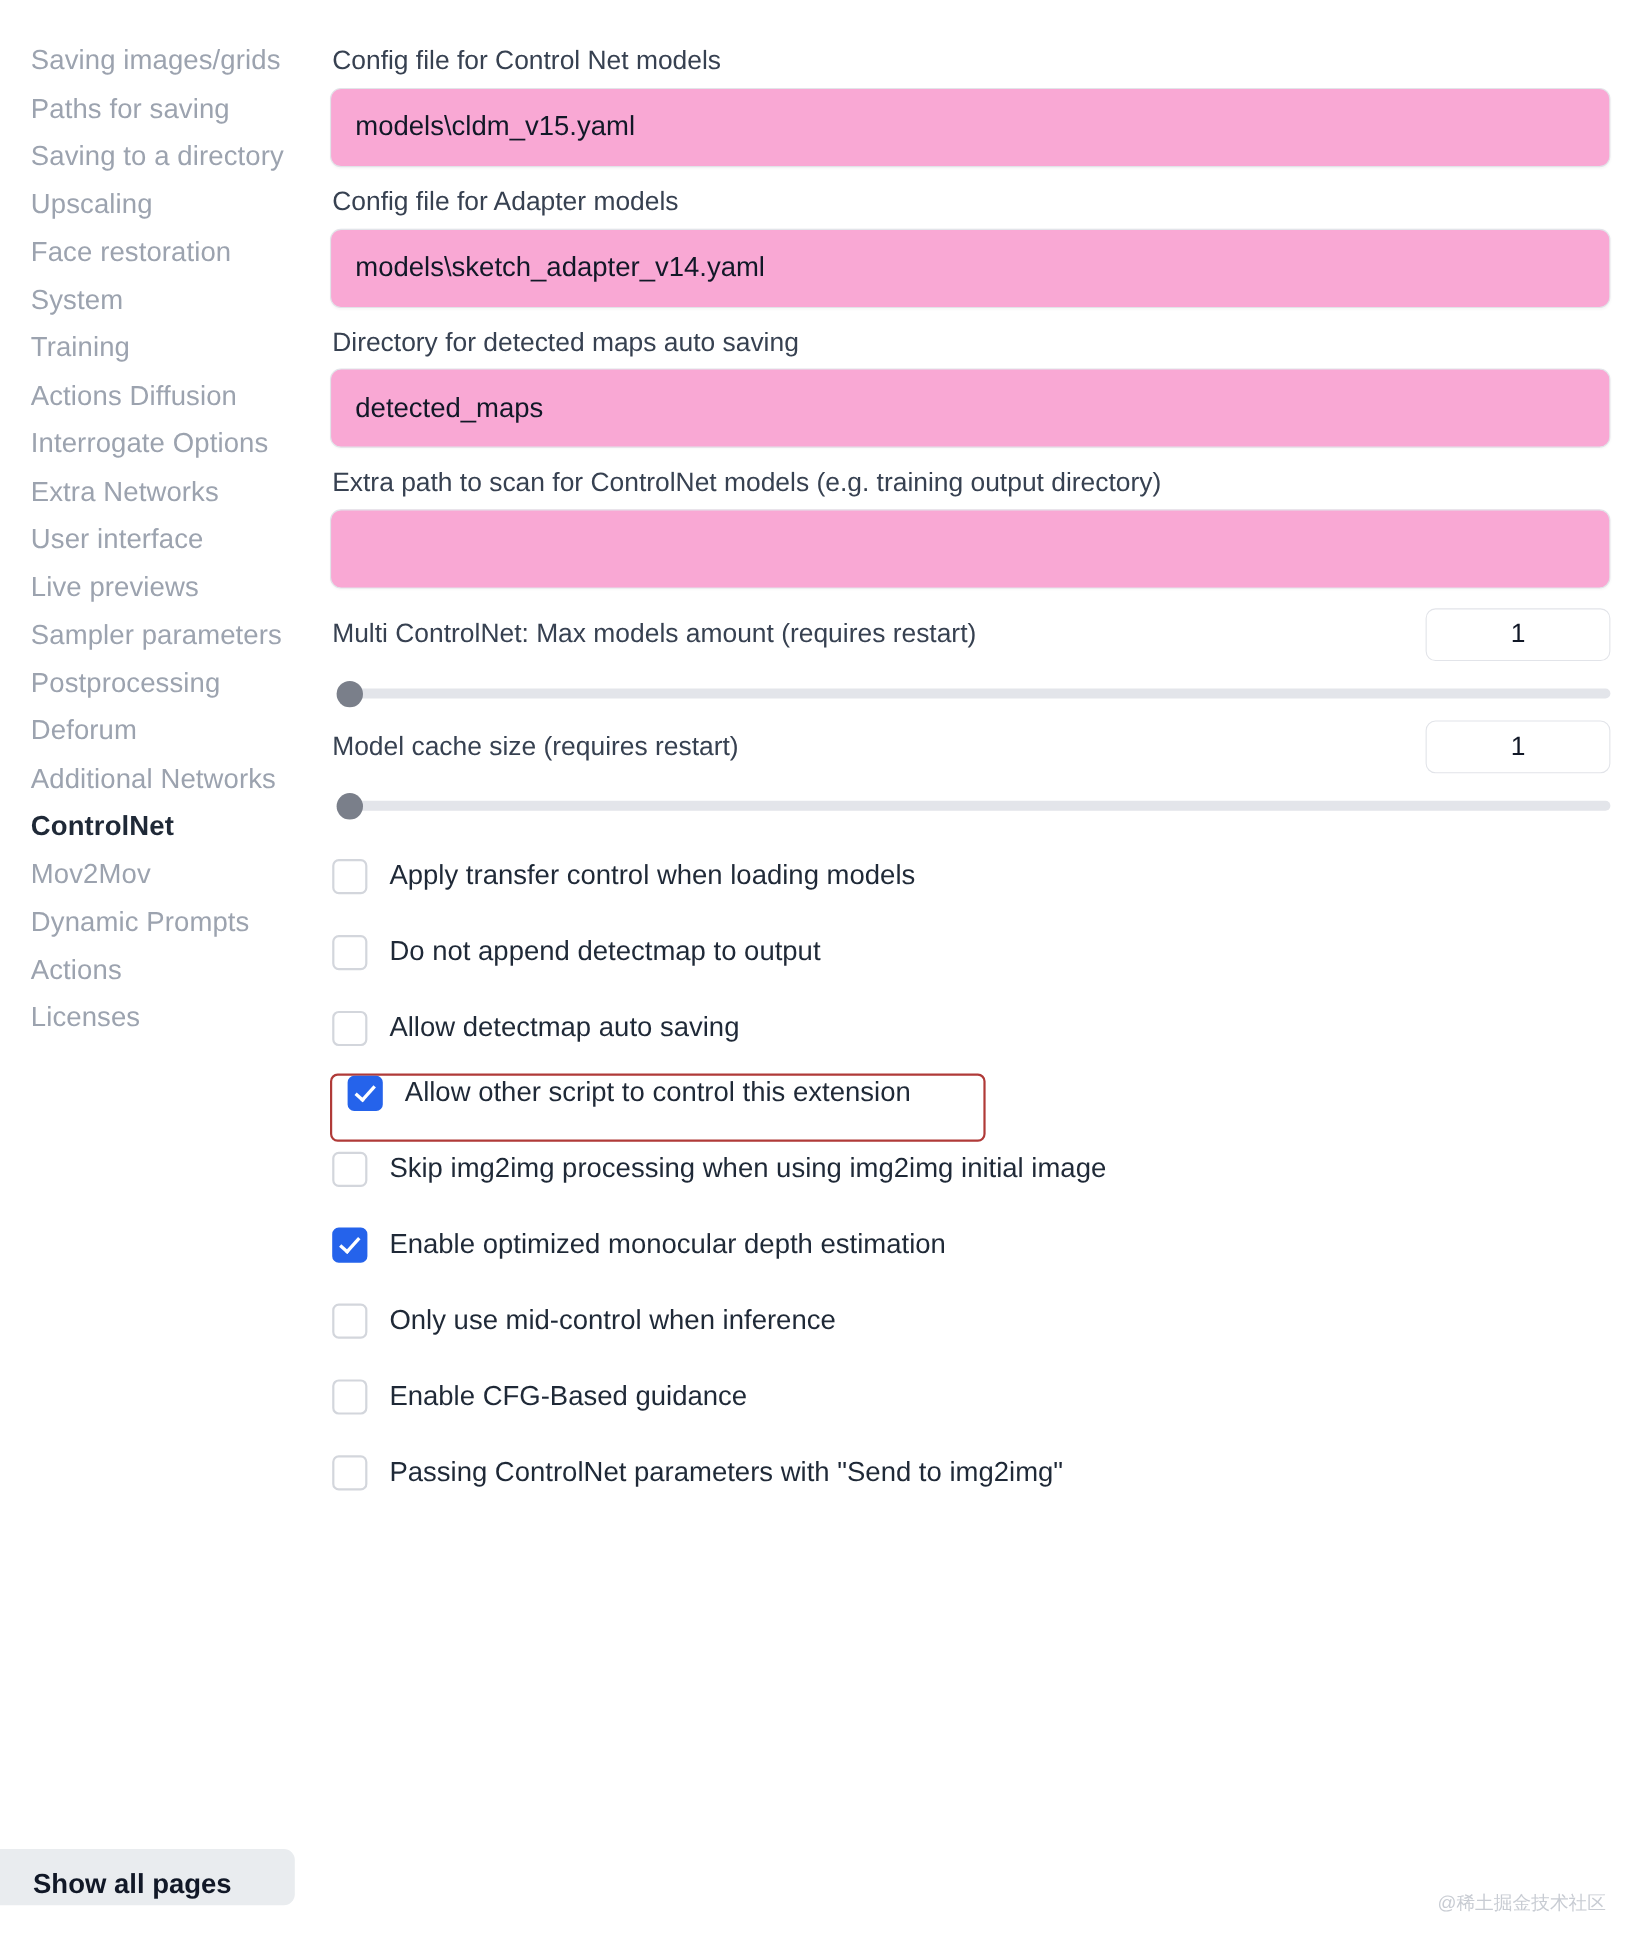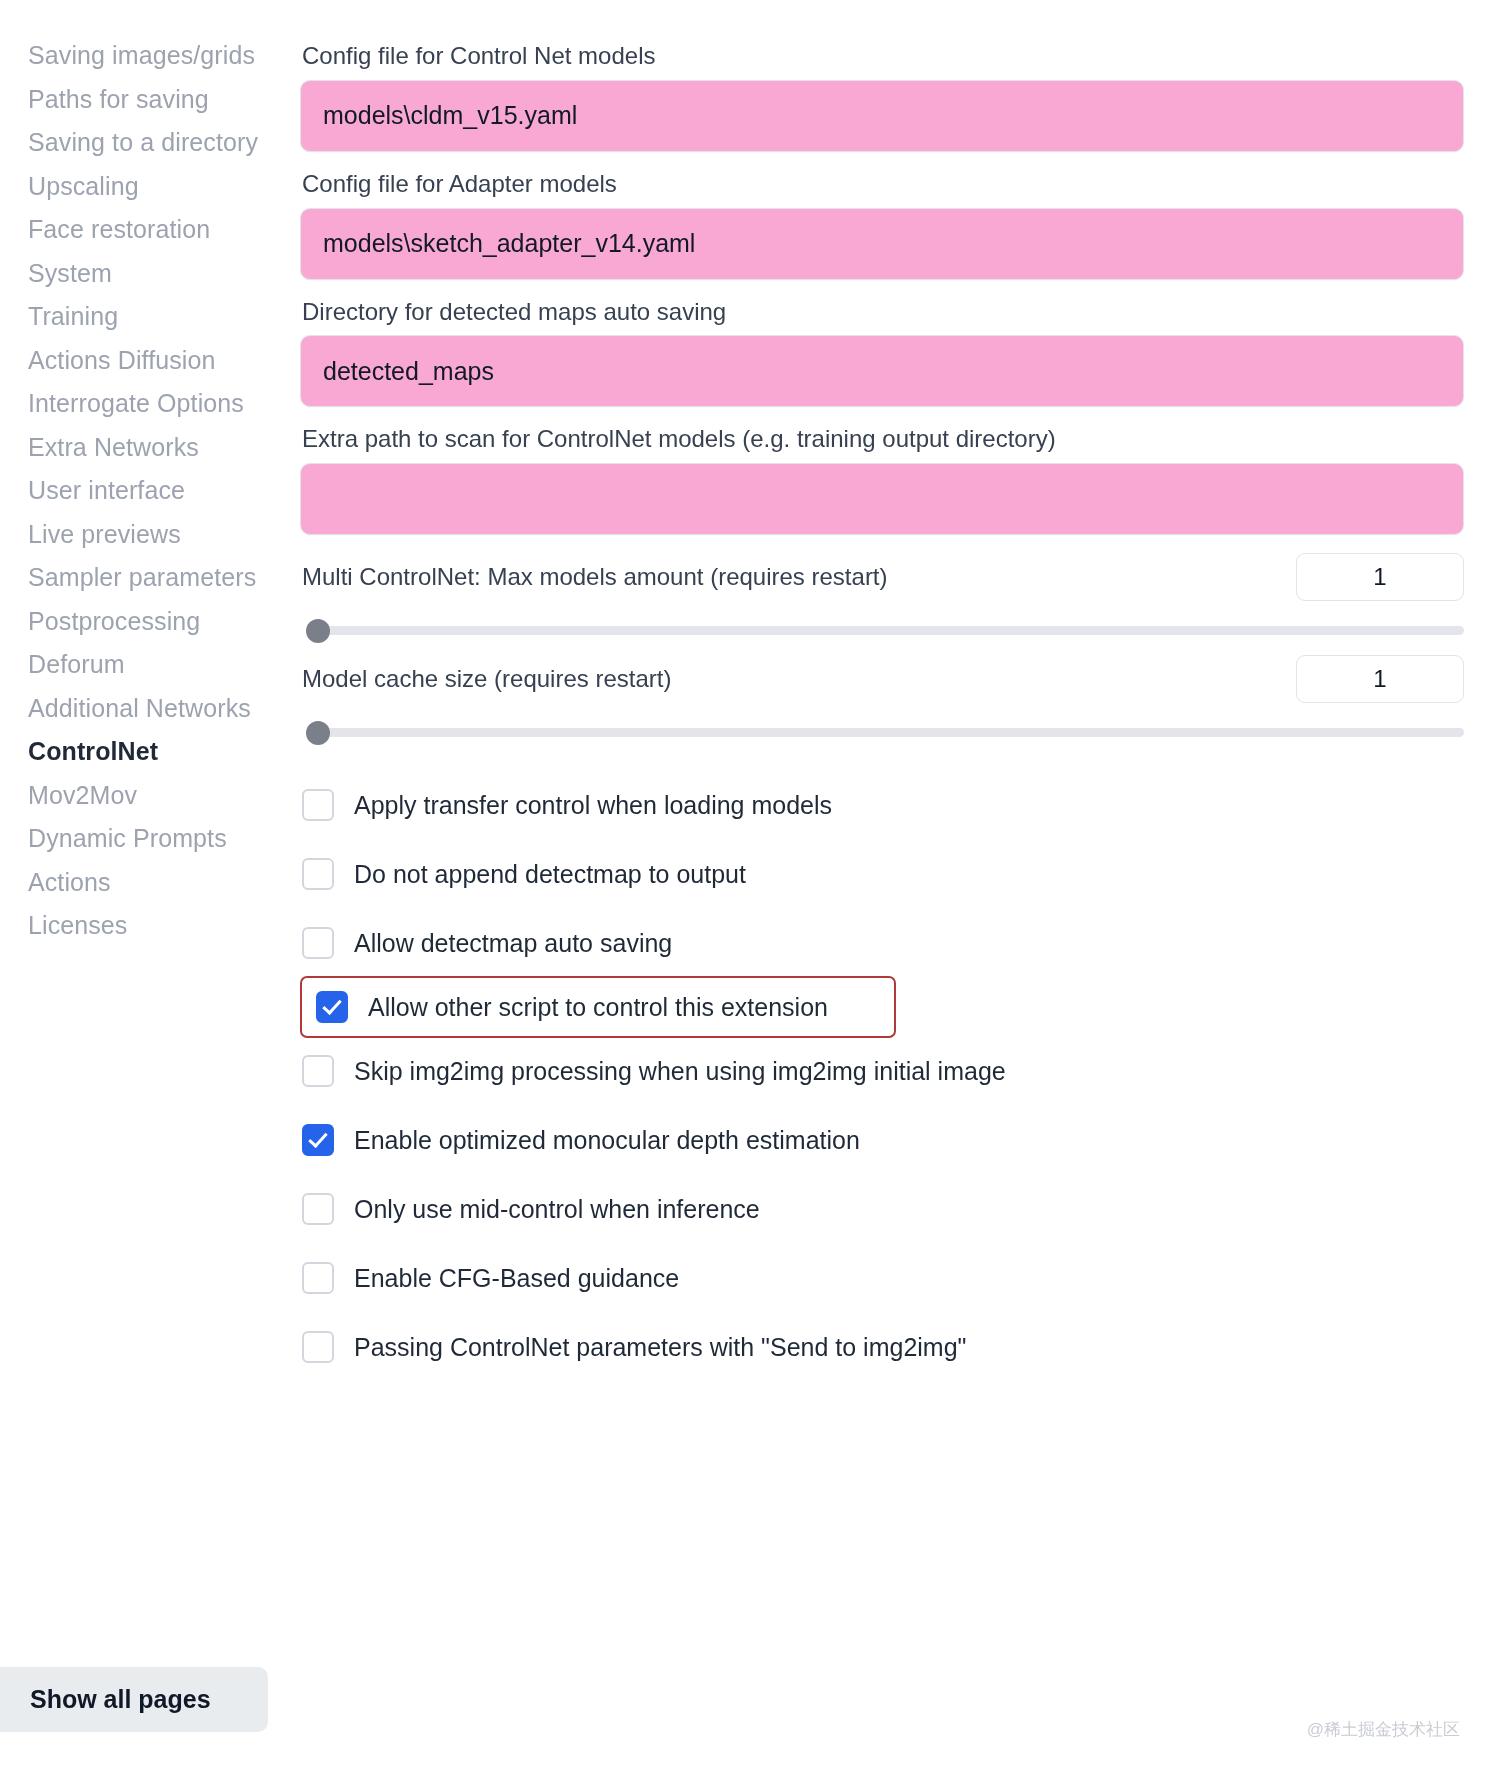--- a/index.html
+++ b/index.html
@@ -44,21 +44,21 @@
   #show-all-pages {
     position: absolute;
     left: 0;
     bottom: 33px;
     width: 268px;
     box-sizing: border-box;
     background: #e9ecef;
     color: #111827;
     font-size: 25px;
     font-weight: 700;
-    padding: 18px 0 18px 30px;
+    padding: 18px 0 4px 30px;
     border-radius: 0 10px 10px 0;
     cursor: pointer;
   }
 
   
   #main {
     position: absolute;
     left: 268px;
     top: 0;
     width: 1218px;
@@ -131,21 +131,20 @@
     width: 24px;
     height: 24px;
     border-radius: 50%;
     background: #7a7f8a;
   }
 
   
   #checkbox-list { margin-top: 34px; }
   .cb-row {
     display: flex;
-    align-items: center;
     height: 48px;
     margin-bottom: 21px;
     padding-left: 2px;
   }
   .cb-row.highlight {
     border: 2px solid #b03a38;
     border-radius: 7px;
     width: 596px;
     box-sizing: border-box;
     height: 62px;

